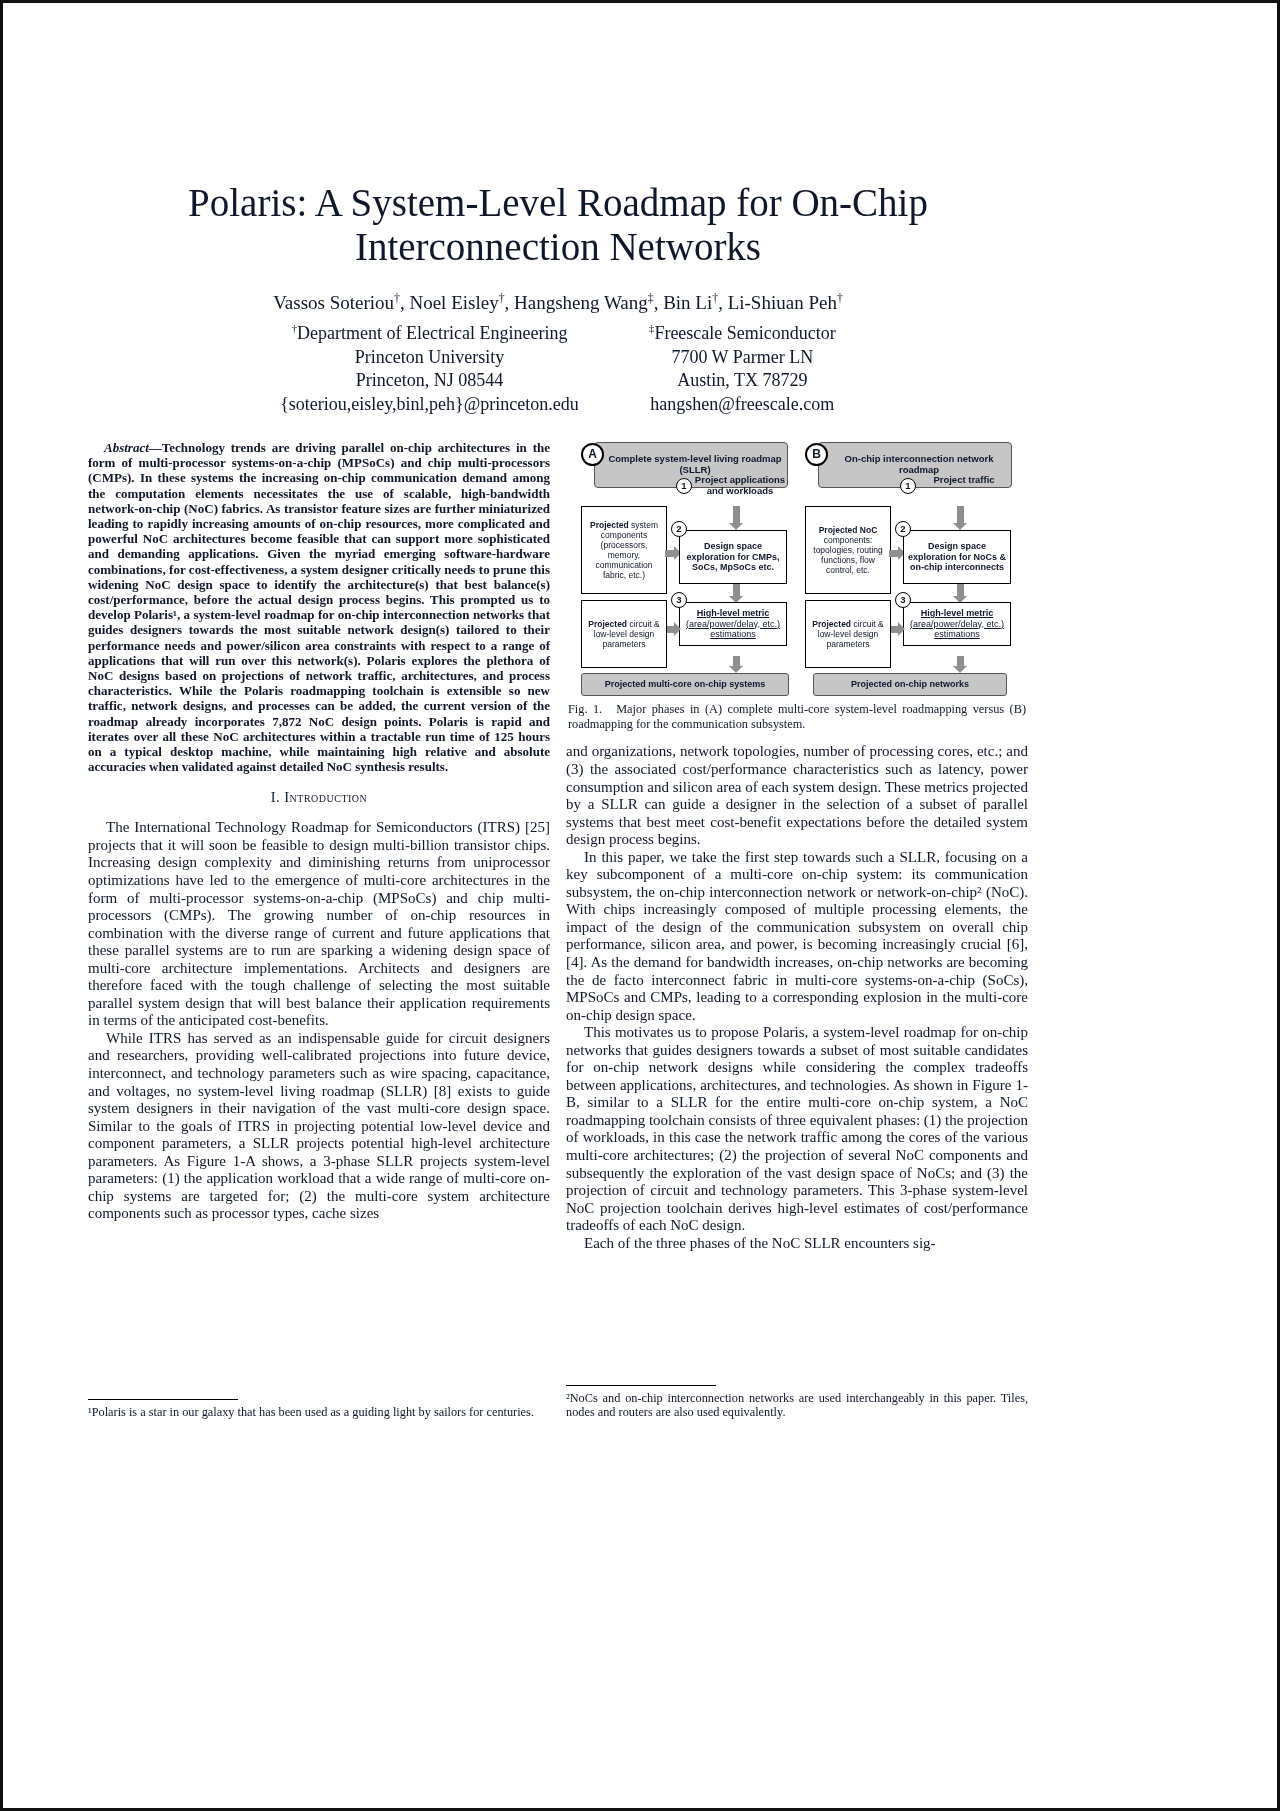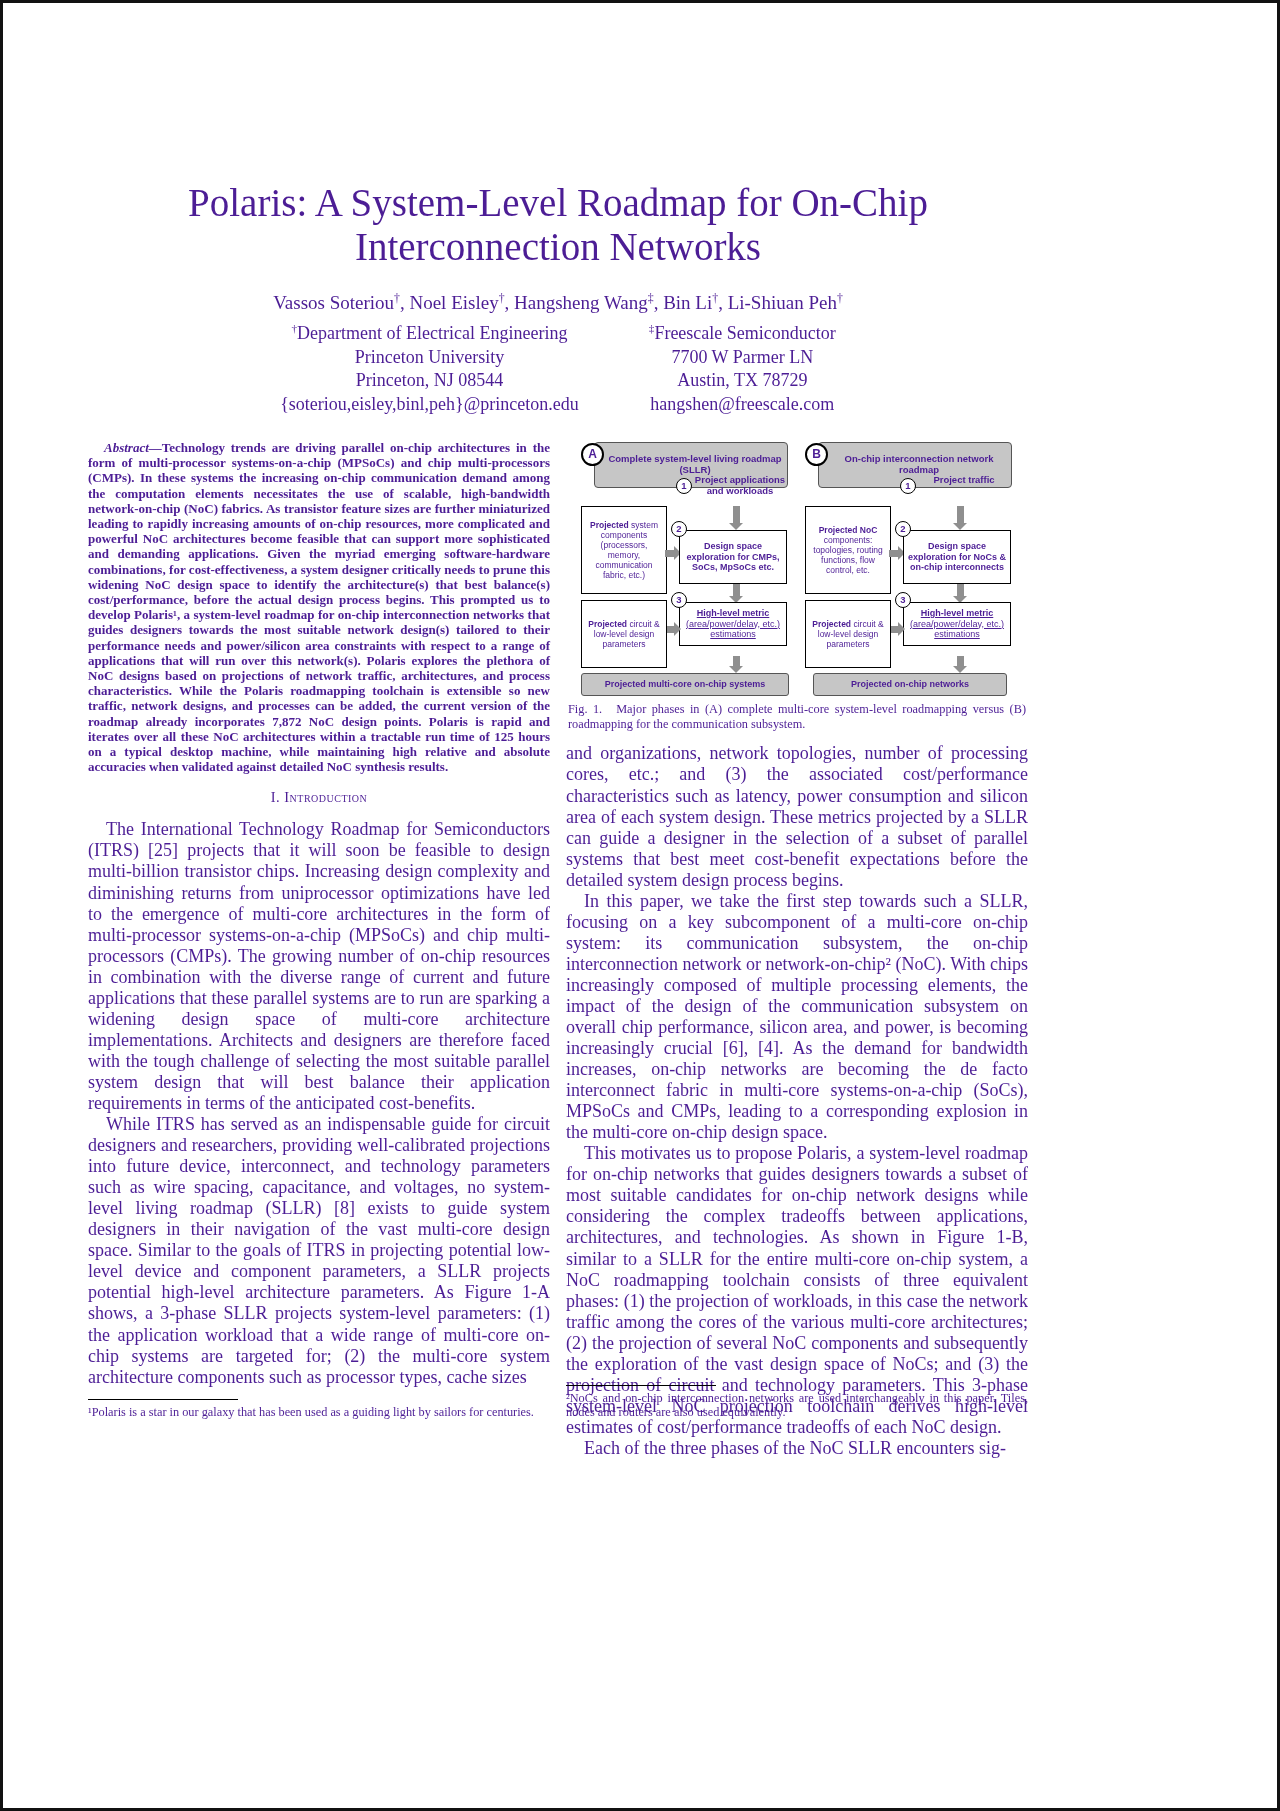--- a/index.html
+++ b/index.html
@@ -3,21 +3,21 @@
 <meta charset="utf-8">
 <style>
   html,body { margin:0; padding:0; background:#444; }
   .page {
     position:relative;
     width:1280px; height:1811px;
     background:#ffffff;
     box-sizing:border-box;
     border:3px solid #111;
     font-family:"Liberation Serif","DejaVu Serif",serif;
-    color:#4c1d95;
+    color:#0f172a;
     overflow:hidden;
   }
   .content { position:absolute; left:85px; top:178px; width:940px; }
 
   
   .title { margin:0; font-weight:normal; font-size:39px; line-height:1.12; text-align:center; }
   .authors { margin-top:24px; text-align:center; font-size:19px; }
   sup { font-size:62%; line-height:0; vertical-align:super; }
   .affils { margin-top:8px; display:flex; justify-content:center; gap:70px; }
   .affil { text-align:center; font-size:18px; line-height:1.3; }
@@ -29,21 +29,21 @@
   p { margin:0; }
   .abstract {
     font-weight:bold; font-size:13px; line-height:1.17;
     text-align:justify; text-indent:16px; hyphens:auto;
   }
   .abs-label { font-style:italic; }
   .sec-head {
     margin:15px 0 13px 0; text-align:center; font-weight:normal;
     font-size:14.5px; font-variant:small-caps; letter-spacing:0.5px;
   }
-  .body { font-size:18px; line-height:1.17; text-align:justify; hyphens:auto; }
+  .body { font-size:15px; line-height:1.17; text-align:justify; hyphens:auto; }
   .indent { text-indent:18px; }
 
   .footnote { position:absolute; left:0; bottom:0; width:100%; }
   .fn-rule { width:150px; border-top:1.2px solid #000; margin-bottom:5px; }
   .fn-text { font-size:12.3px; line-height:1.18; text-align:justify; }
 
   
   .figure { position:relative; width:432px; height:252px; margin:2px auto 4px auto;
             font-family:"Liberation Sans","DejaVu Sans",sans-serif; }
   .panel { position:absolute; top:0; width:208px; height:252px; }

